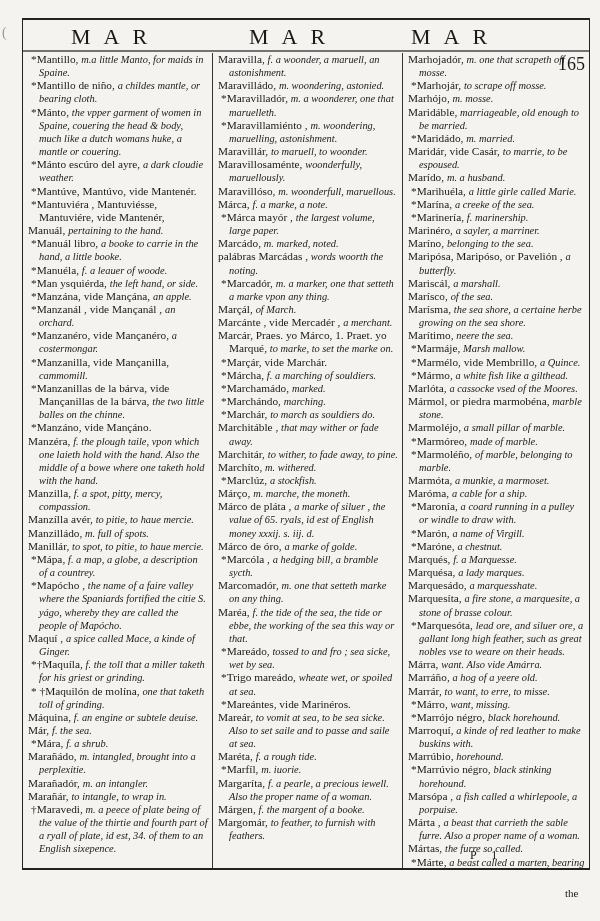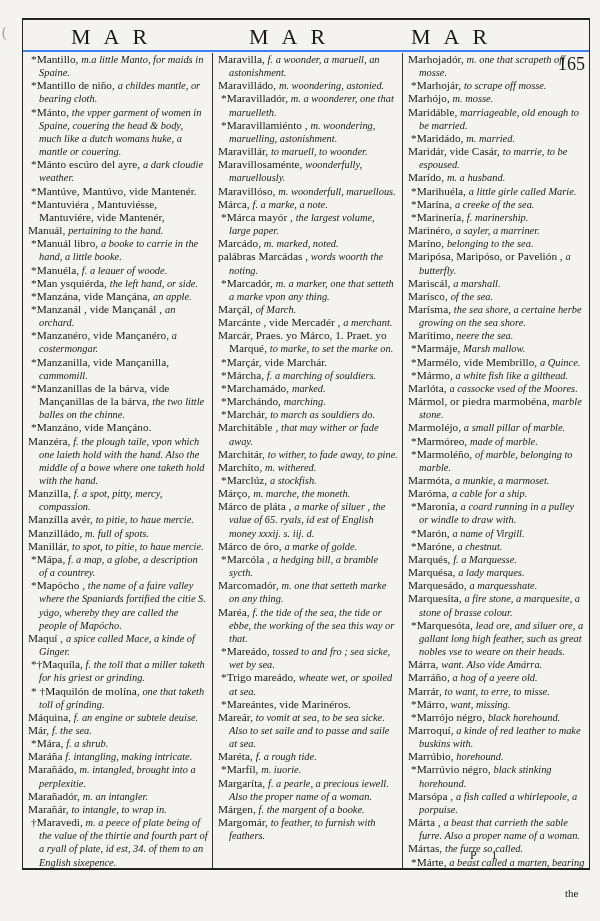--- a/index.html
+++ b/index.html
@@ -7,21 +7,21 @@
     width:600px; height:921px; background:#f4f3f0; position:relative; overflow:hidden;
     font-family:"Liberation Serif","DejaVu Serif",serif; color:#1a1a1a;
   }
   .page {
     position:absolute; left:22px; top:18px; width:566px; height:852px;
     border-left:1.5px solid #222; border-right:1.5px solid #222;
   }
   .top-rule { position:absolute; left:0; right:0; top:0; height:0; border-top:2px solid #222; }
   .header {
     position:absolute; left:0; right:0; top:2px; height:30px;
-    border-bottom:2px solid #3b82f6;
+    border-bottom:2px solid #737373;
   }
   .hd { position:absolute; top:4px; font-size:22px; letter-spacing:13px; font-weight:normal; }
   .hd1 { left:48px; }
   .hd2 { left:226px; }
   .hd3 { left:388px; }
   .pnum { position:absolute; right:4px; top:7px; font-size:18px;margin-top:27px; }
   .cols { position:absolute; left:0; right:0; top:35px; bottom:0; display:flex; }
   .col { position:relative; padding:0 4px 16px 5px; box-sizing:border-box; font-size:11.3px; line-height:13.15px; }
   .c1 { width:190px; border-right:1px solid #333; }
   .c2 { width:190px; border-right:1px solid #333; }
@@ -72,21 +72,20 @@
         <p class="entry"><span></span><span class="hw">Manzilládo,</span> <span class="df">m. full of spots.</span></p>
         <p class="entry"><span></span><span class="hw">Manillár,</span> <span class="df">to spot, to pitie, to haue mercie.</span></p>
         <p class="entry star"><span>*</span><span class="hw">Mápa,</span> <span class="df">f. a map, a globe, a description of a countrey.</span></p>
         <p class="entry star"><span>*</span><span class="hw">Mapócho ,</span> <span class="df">the name of a faire valley where the Spaniards fortified the citie S. yágo, whereby they are called the people of Mapócho.</span></p>
         <p class="entry"><span></span><span class="hw">Maquí ,</span> <span class="df">a spice called Mace, a kinde of Ginger.</span></p>
         <p class="entry star"><span>*†</span><span class="hw">Maquíla,</span> <span class="df">f. the toll that a miller taketh for his griest or grinding.</span></p>
         <p class="entry star"><span>* †</span><span class="hw">Maquilón de molína,</span> <span class="df">one that taketh toll of grinding.</span></p>
         <p class="entry"><span></span><span class="hw">Máquina,</span> <span class="df">f. an engine or subtele deuise.</span></p>
         <p class="entry"><span></span><span class="hw">Már,</span> <span class="df">f. the sea.</span></p>
         <p class="entry star"><span>*</span><span class="hw">Mára,</span> <span class="df">f. a shrub.</span></p>
-        <p class="entry"><span></span><span class="hw">Maráña</span> <span class="df">f. intangling, making intricate.</span></p>
         <p class="entry"><span></span><span class="hw">Marañádo,</span> <span class="df">m. intangled, brought into a perplexitie.</span></p>
         <p class="entry"><span></span><span class="hw">Marañadór,</span> <span class="df">m. an intangler.</span></p>
         <p class="entry"><span></span><span class="hw">Marañár,</span> <span class="df">to intangle, to wrap in.</span></p>
         <p class="entry star"><span>†</span><span class="hw">Maravedi,</span> <span class="df">m. a peece of plate being of the value of the thirtie and fourth part of a ryall of plate, id est, 34. of them to an English sixepence.</span></p>
       </div>
     <div class="col c2" id="col1">
         <p class="entry"><span></span><span class="hw">Maravilla,</span> <span class="df">f. a woonder, a maruell, an astonishment.</span></p>
         <p class="entry"><span></span><span class="hw">Maravilládo,</span> <span class="df">m. woondering, astonied.</span></p>
         <p class="entry star"><span>*</span><span class="hw">Maravilladór,</span> <span class="df">m. a woonderer, one that maruelleth.</span></p>
         <p class="entry star"><span>*</span><span class="hw">Maravillamiénto ,</span> <span class="df">m. woondering, maruelling, astonishment.</span></p>

